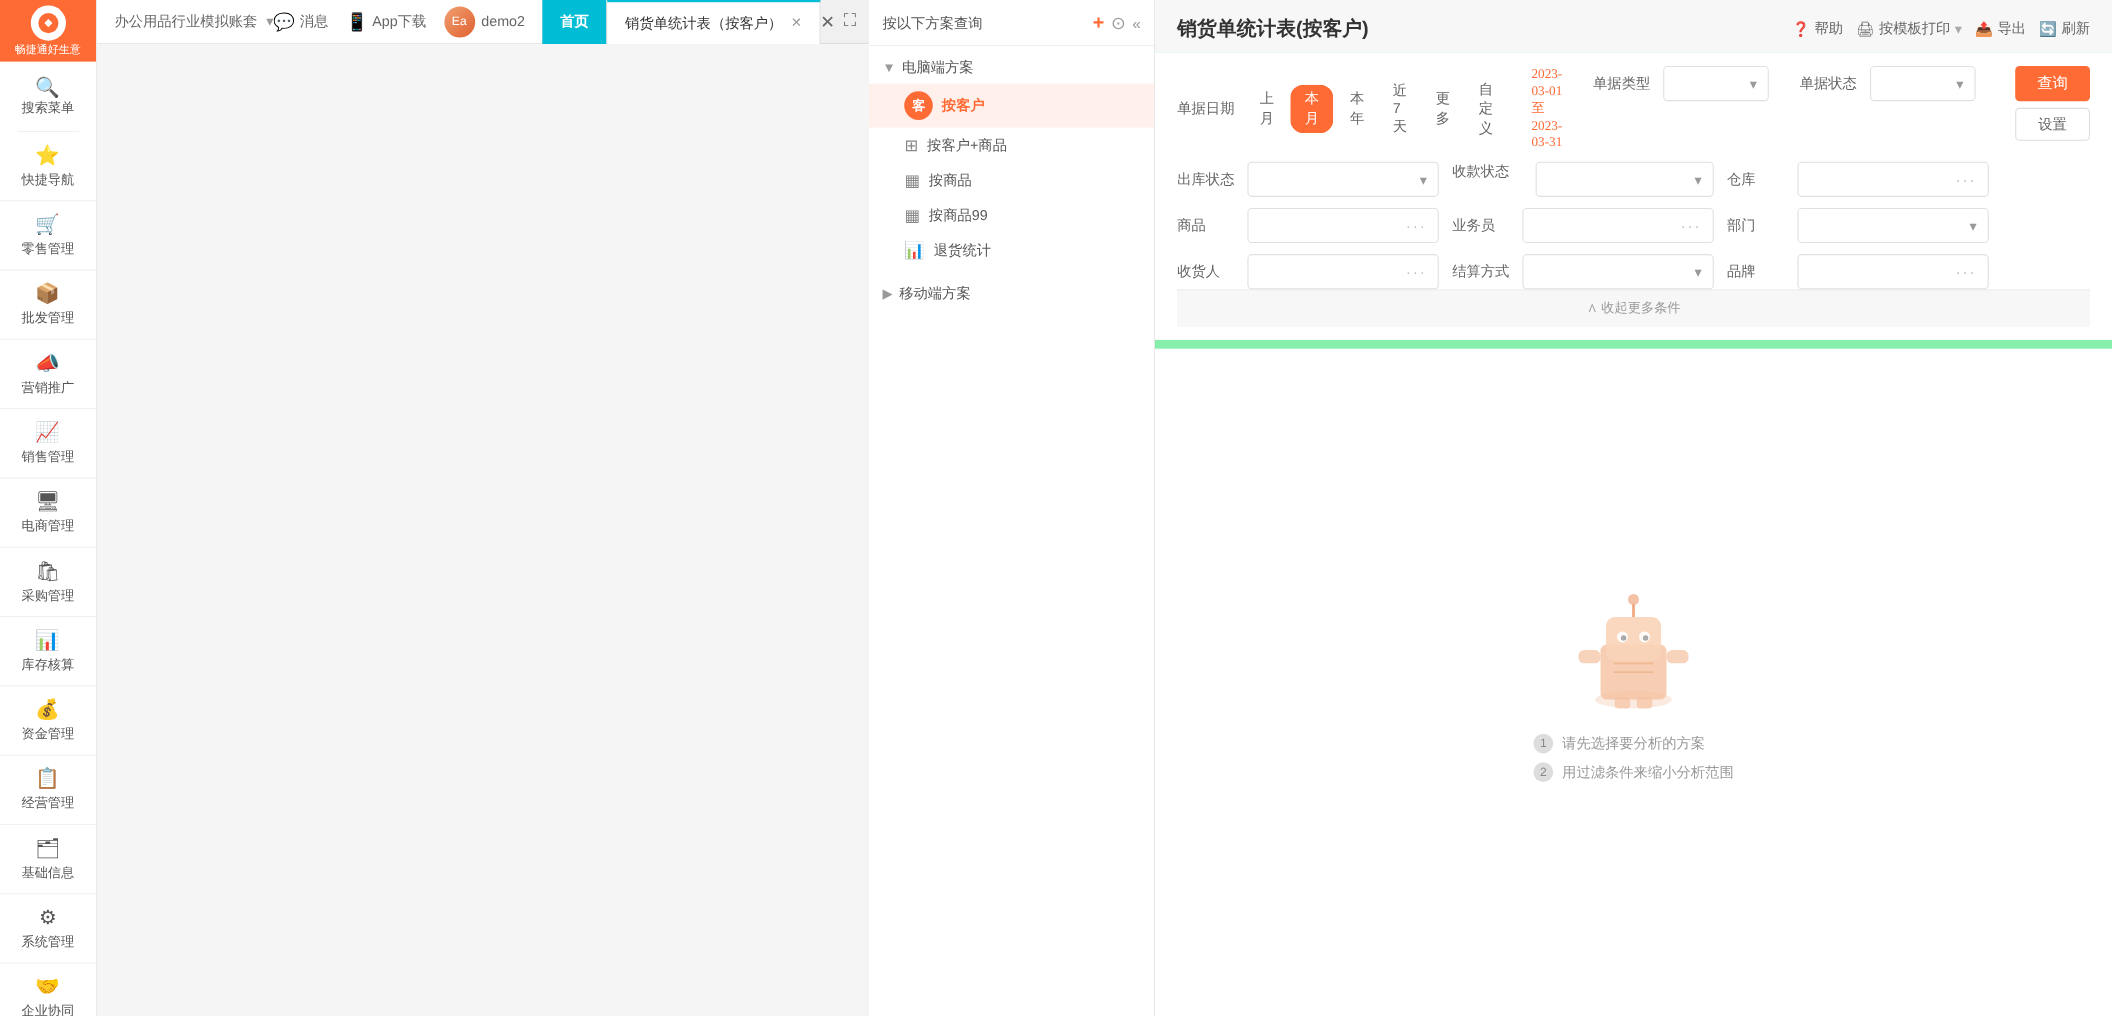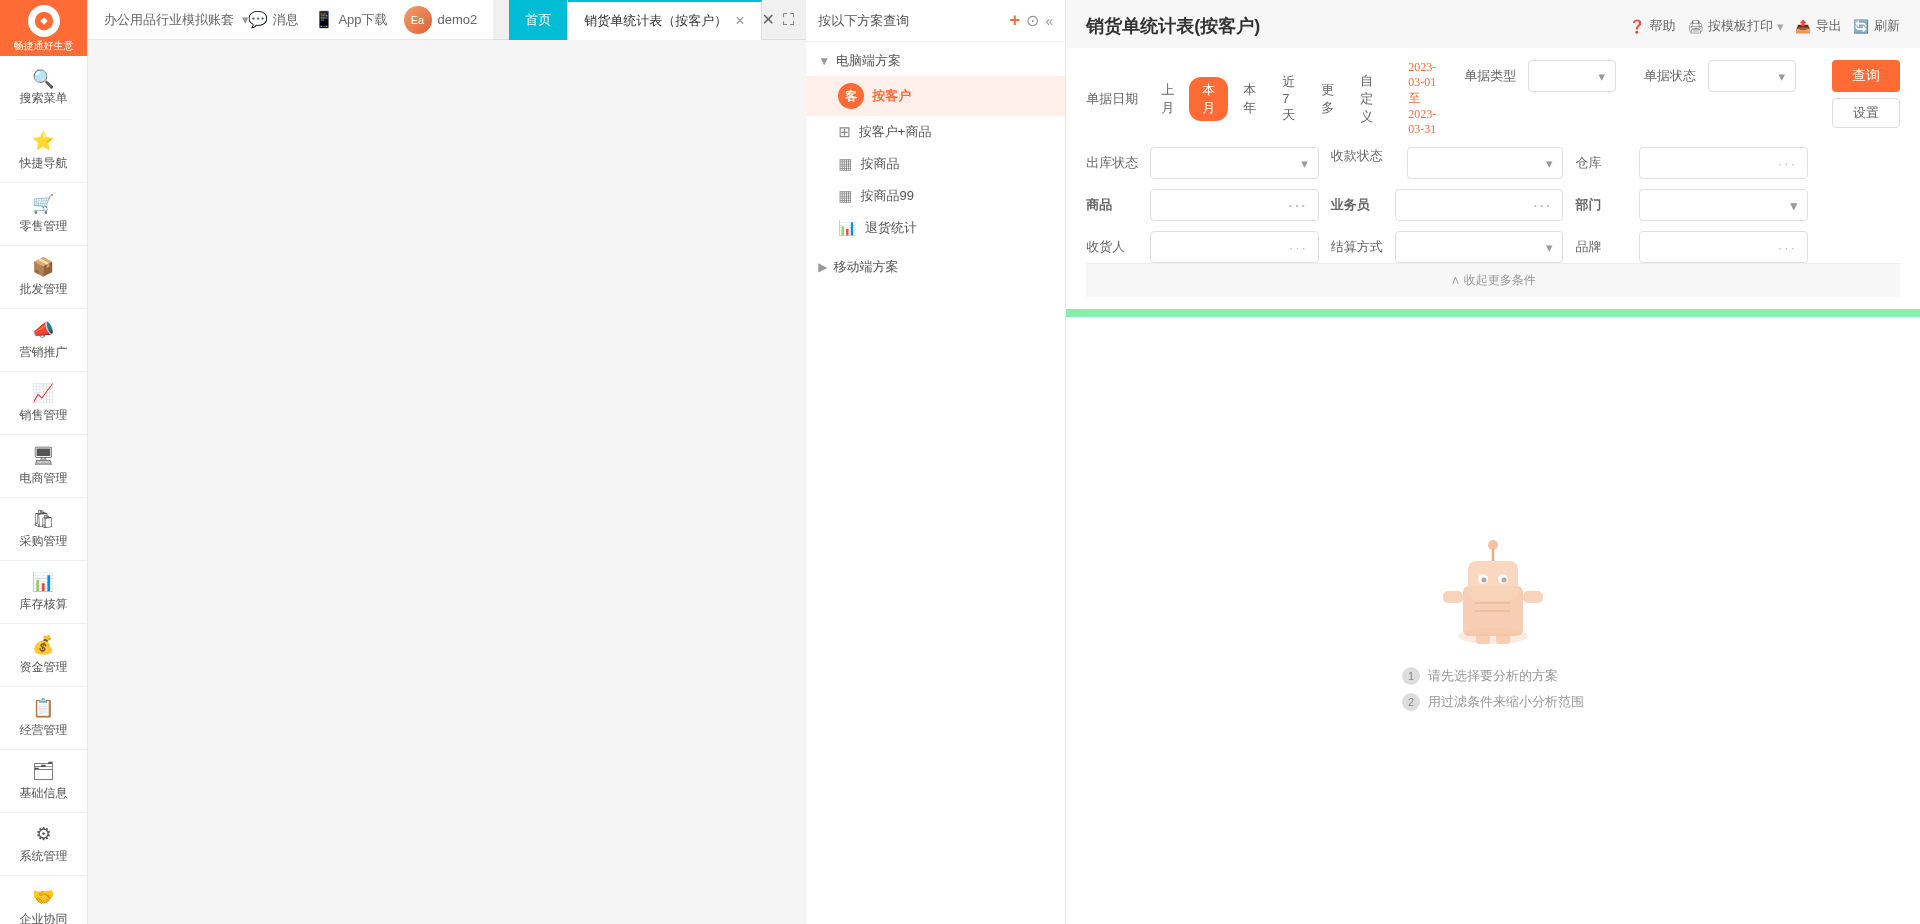--- a/index.html
+++ b/index.html
@@ -115,21 +115,21 @@
       font-size: 13px;
       color: #666;
       border-right: 1px solid #ddd;
       gap: 8px;
     }
     .tab.active {
       background: #fff;
       color: #333;
       border-bottom: 2px solid #00bcd4;
     }
-    .tab-home { background: #00bcd4; color: #fff; font-weight: normal; margin-left: 16px; }
+    .tab-home { background: #00bcd4; color: #fff; font-weight: bold; }
     .tab-home.active { background: #00bcd4; color: #fff; border-bottom: none; }
     .tab-close { color: #999; font-size: 16px; line-height: 1; }
     .tab-bar-actions { margin-left: auto; display: flex; align-items: center; gap: 8px; padding-right: 12px; }
     .tab-bar-actions .icon-btn { cursor: pointer; color: #666; font-size: 16px; }
 
     
     .content-area {
       flex: 1;
       display: flex;
       overflow: hidden;
@@ -567,21 +567,21 @@
           <div style="display:flex;align-items:center;gap:8px;flex:1;">
             <span class="filter-label">仓库</span>
             <div class="filter-control">
               <span class="dots">···</span>
             </div>
           </div>
 
           <div style="width:80px;"></div>
         </div>
 
-        <div style="display:flex;align-items:center;gap:12px;margin-bottom:10px;font-weight:bold;">
+        <div style="display:flex;align-items:center;gap:12px;margin-bottom:10px;">
           <div style="display:flex;align-items:center;gap:8px;flex:1;">
             <span class="filter-label">商品</span>
             <div class="filter-control">
               <span class="dots">···</span>
             </div>
           </div>
           <div style="display:flex;align-items:center;gap:8px;flex:1;">
             <span class="filter-label">业务员</span>
             <div class="filter-control">
               <span class="dots">···</span>

